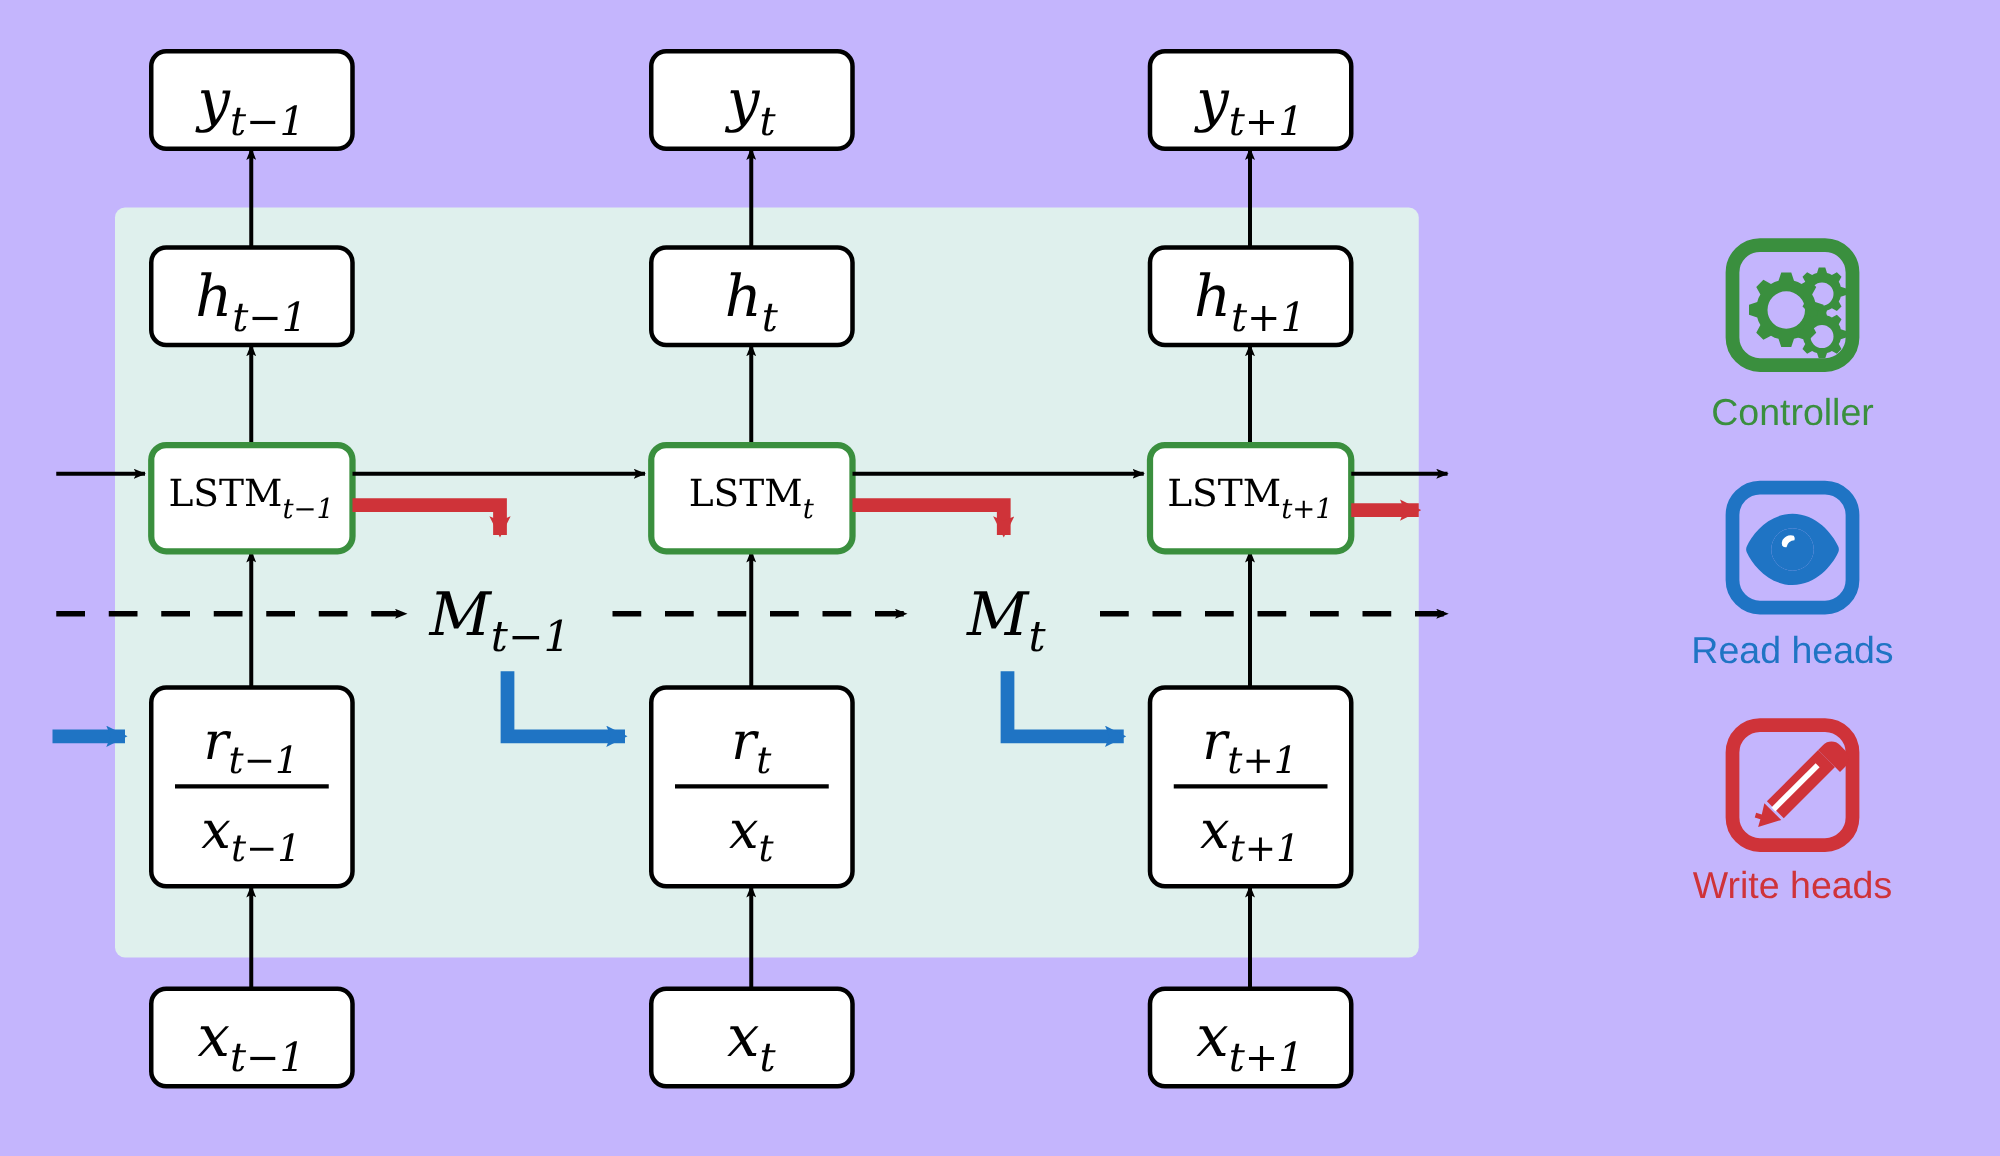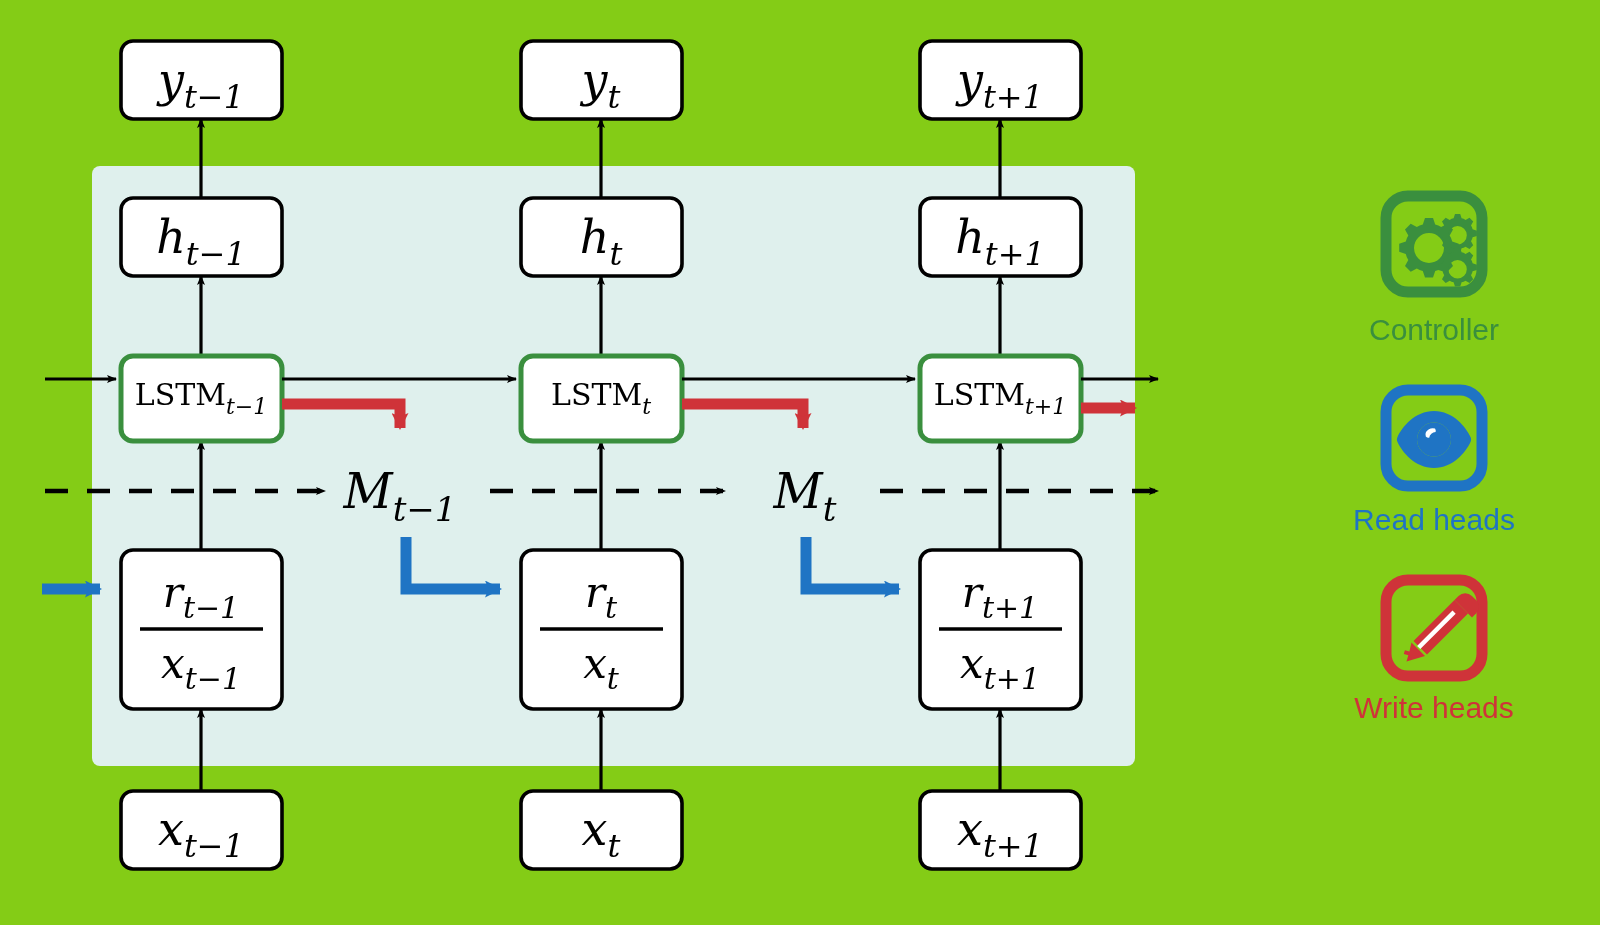--- a/index.html
+++ b/index.html
@@ -7,21 +7,21 @@
     padding: 0;
     background: #ffffff;
   }
   body {
     font-family: "Liberation Sans", sans-serif;
   }
   #stage {
     position: relative;
     width: 1600px;
     height: 925px;
-    background: #84cc16;
+    background: #c4b5fd;
     overflow: hidden;
   }
   #diagram-svg {
     position: absolute;
     left: 0;
     top: 0;
     width: 1600px;
     height: 925px;
   }
   .math {

